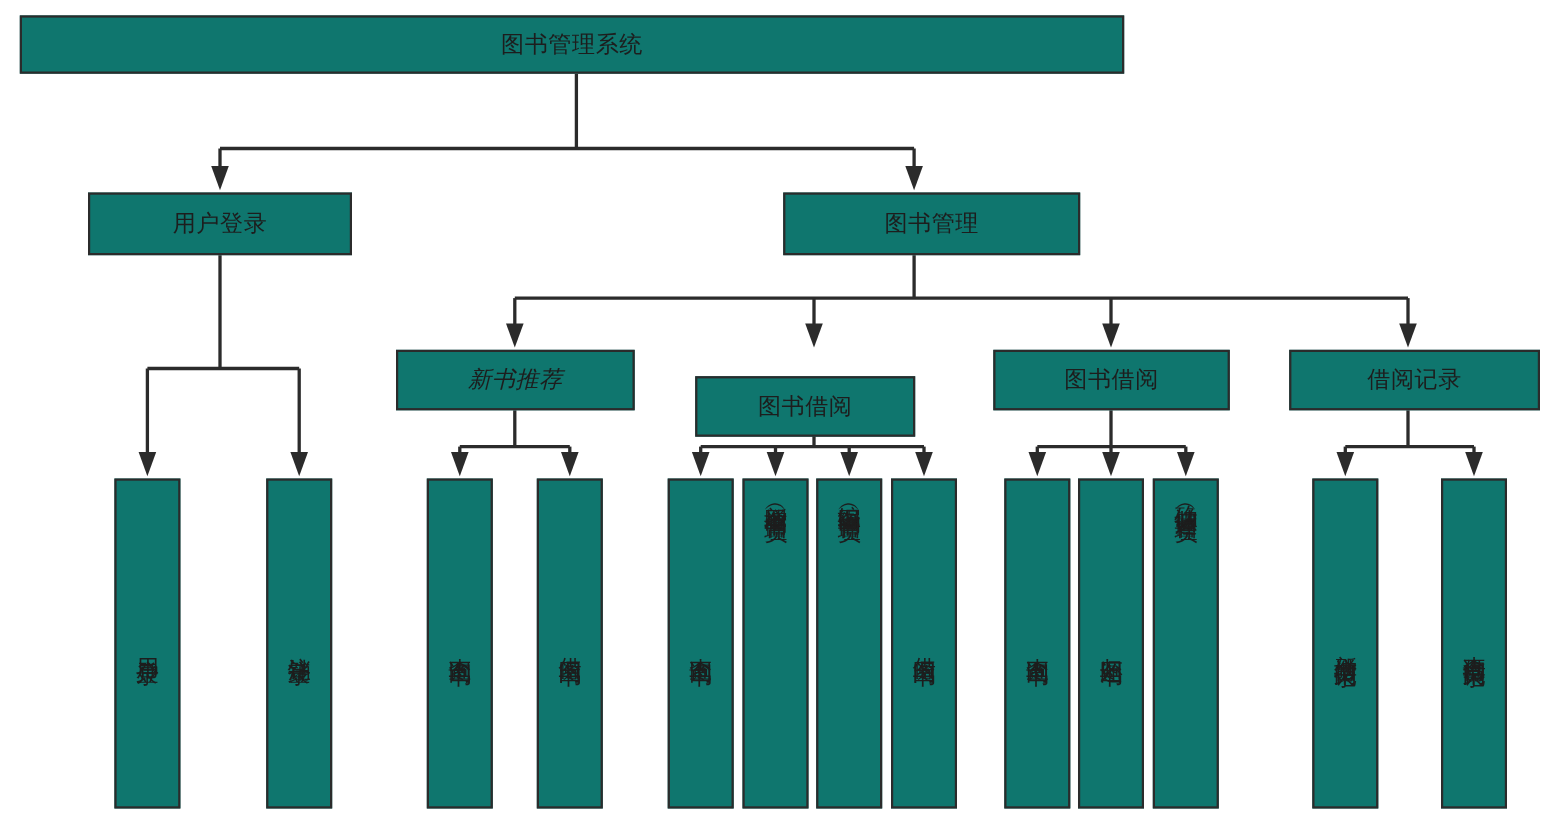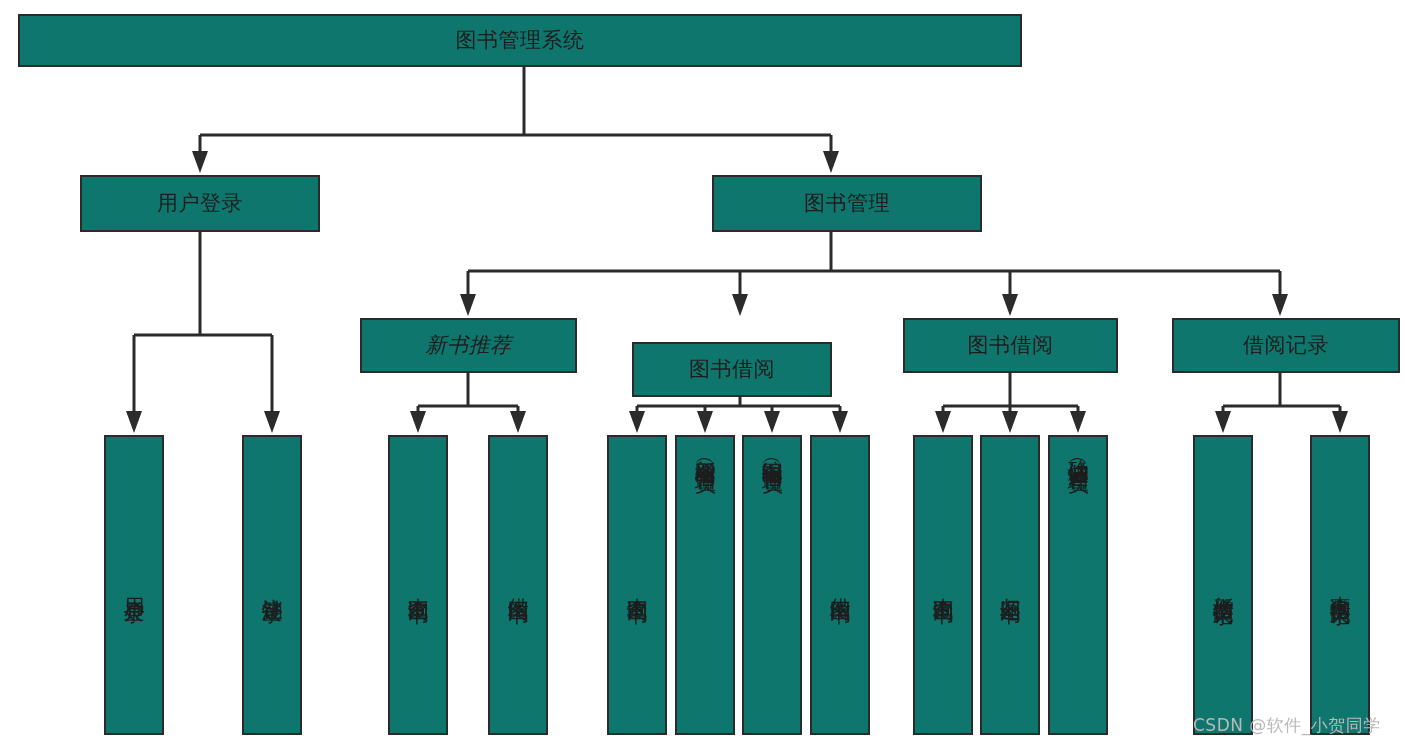--- a/index.html
+++ b/index.html
@@ -184,15 +184,14 @@
         <span class="vtext">确认归还（管理员）</span>
       </div>
       <div class="node node-v" style="left: 1193px; top: 435px; width: 60px; height: 300px;">
         <span class="vtext">新增借阅记录</span>
       </div>
       <div class="node node-v" style="left: 1310px; top: 435px; width: 60px; height: 300px;">
         <span class="vtext">查询借阅记录</span>
       </div>
     </div>
 
-  <div class="watermark" style="left: 1193px; top: 714px;">CSDN @软件_小贺同学</div>
 
 </div>
 
 </body></html>

